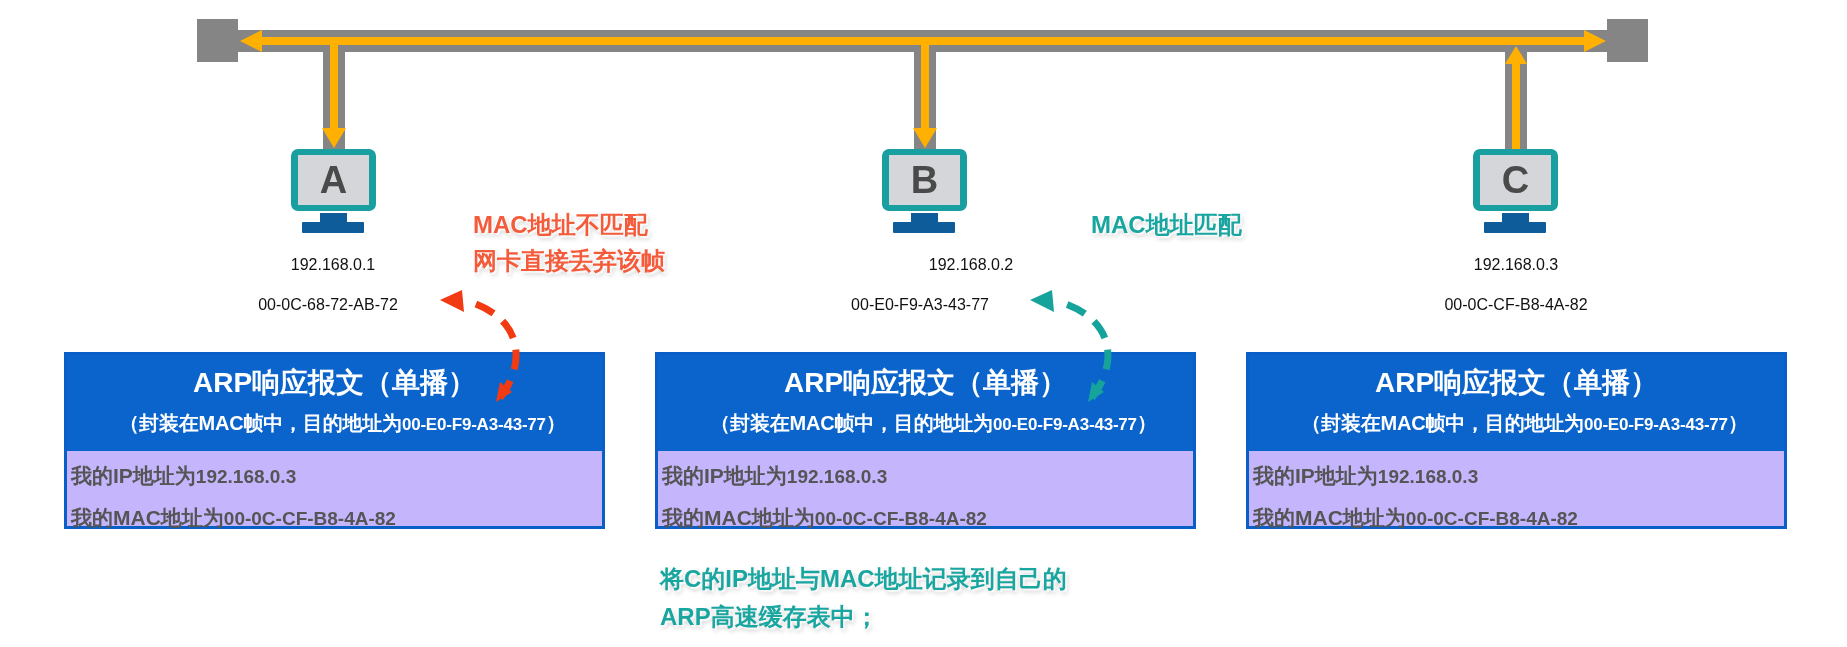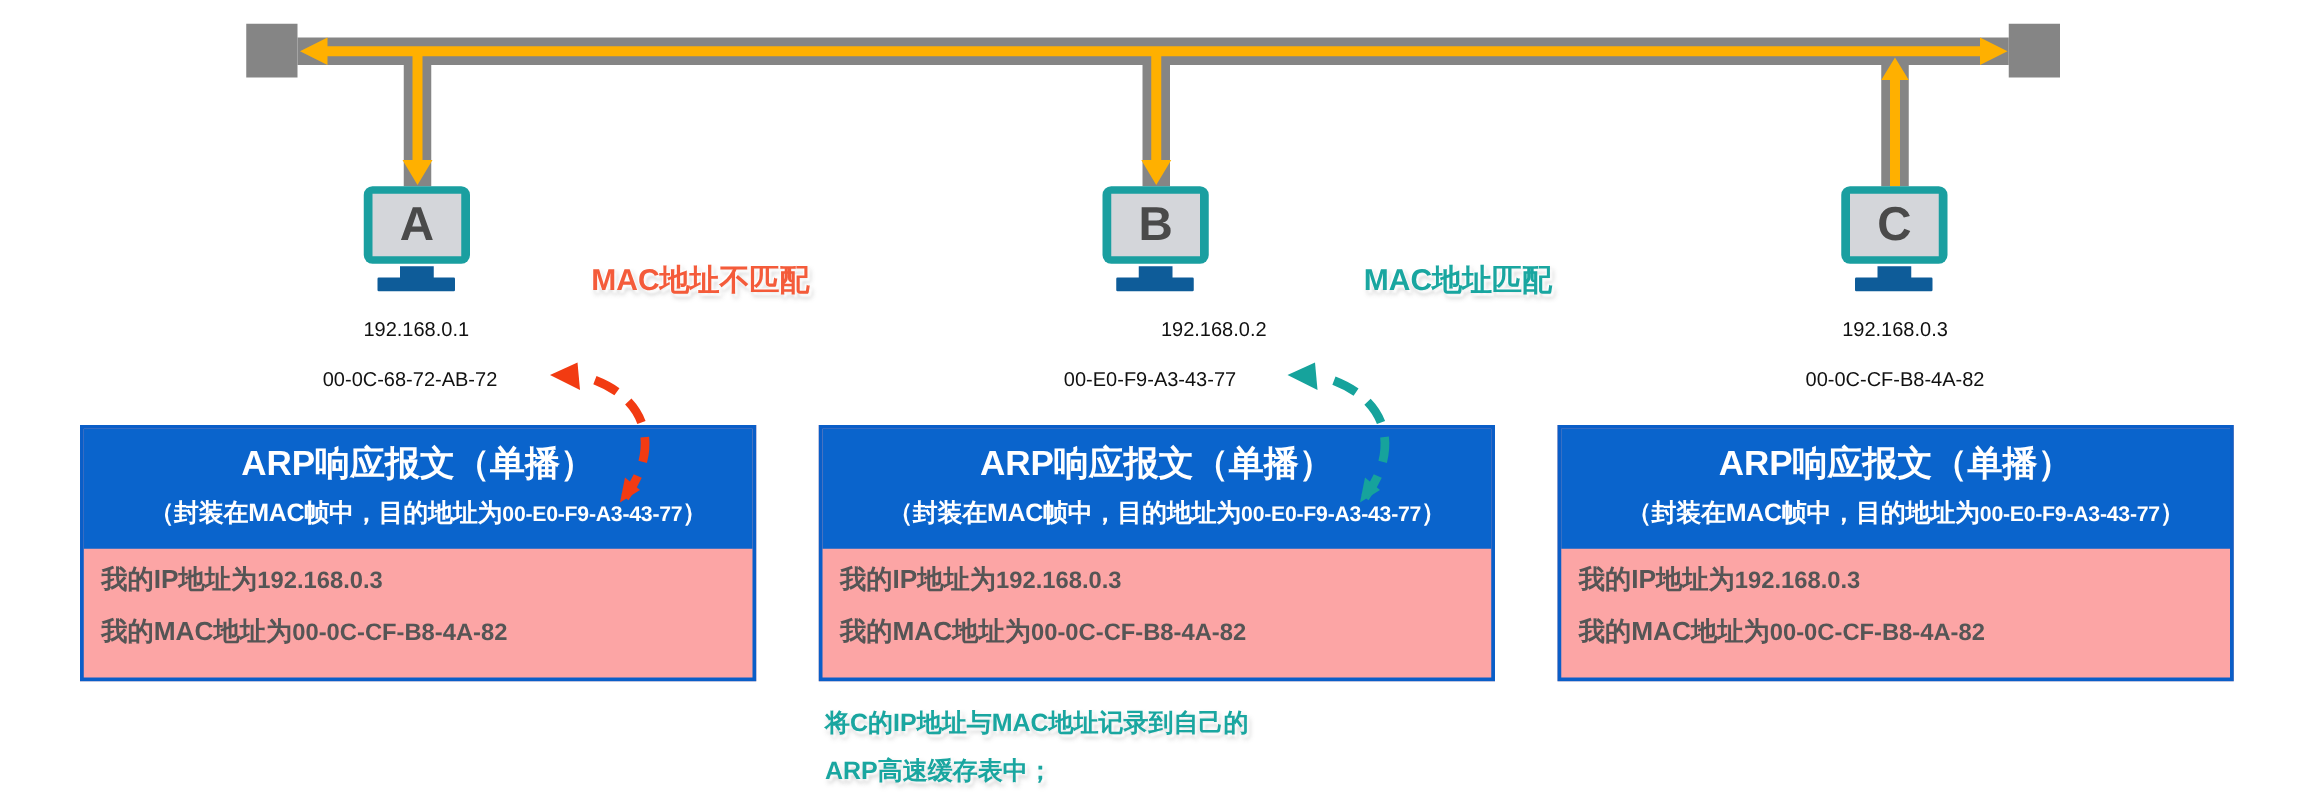--- a/index.html
+++ b/index.html
@@ -5,28 +5,28 @@
   html, body { margin:0; padding:0; }
   body { width:1847px; height:647px; background:#ffffff; position:relative; overflow:hidden;
          font-family:"Liberation Sans","DejaVu Sans",sans-serif; }
   .abs { position:absolute; }
   svg.net { position:absolute; left:0; top:0; }
   .host-label { position:absolute; text-align:center; font-size:16px; color:#111; line-height:28px; white-space:nowrap; }
   .annot { position:absolute; font-weight:bold; font-size:24px; line-height:36px; white-space:nowrap;
            text-shadow: 2px 2px 2px rgba(255,255,255,1), -1px -1px 1px #fff, 2px 3px 4px rgba(120,120,120,0.45); }
   .annot.red { color:#f45b3a; }
   .annot.teal { color:#19a6a0; }
-  .box { position:absolute; width:541px; height:205px; border:3px solid #0a5ec8; box-sizing:border-box; background:#fca5a5; }
+  .box { position:absolute; width:541px; height:177px; border:3px solid #0a5ec8; box-sizing:border-box; background:#c4b5fd;margin-top:12px; }
   .box .hdr { position:absolute; left:0; top:0; right:0; height:96px; background:#0a64cc; color:#fff; text-align:center; }
   .box .hdr .t1 { position:absolute; left:0; right:0; top:10px; font-size:28px; font-weight:bold; line-height:36px; }
   .box .hdr .t2 { position:absolute; left:16px; right:0; top:56px; font-size:20px; font-weight:bold; line-height:25px; letter-spacing:-0.2px; }
-  .box .body { position:absolute; left:14px; right:10px; top:104px; color:#555; font-weight:bold; font-size:21px; }
+  .box .body { position:absolute; left:4px; right:10px; top:104px; color:#555; font-weight:bold; font-size:21px; }
   .box .body .r { height:42px; line-height:34px; white-space:nowrap; }
   .box .body .r .v { font-size:19px; }
-  .bottom-note { position:absolute; left:660px; top:560px; font-size:20px; font-weight:bold; color:#19a6a0; line-height:38px;
+  .bottom-note { position:absolute; left:660px; top:560px; font-size:24px; font-weight:bold; color:#19a6a0; line-height:38px;
                  text-shadow: 2px 2px 2px #fff, 2px 3px 4px rgba(120,120,120,0.45); white-space:nowrap; }
 </style>
 </head>
 <body>
 
 <svg class="net" width="1847" height="647" viewBox="0 0 1847 647">
   <defs>
     <marker id="ah-orange" markerWidth="6" markerHeight="6" refX="3" refY="3" orient="auto" markerUnits="strokeWidth"></marker>
   </defs>
 
@@ -83,20 +83,21 @@
 
 <div class="host-label" style="left:223px;top:251px;width:220px;">192.168.0.1</div>
 <div class="host-label" style="left:218px;top:291px;width:220px;">00-0C-68-72-AB-72</div>
 <div class="host-label" style="left:861px;top:251px;width:220px;">192.168.0.2</div>
 <div class="host-label" style="left:810px;top:291px;width:220px;">00-E0-F9-A3-43-77</div>
 <div class="host-label" style="left:1406px;top:251px;width:220px;">192.168.0.3</div>
 <div class="host-label" style="left:1401px;top:291px;width:230px;">00-0C-CF-B8-4A-82</div>
 
 <div class="annot red" style="left:473px;top:207px;">
   <div>MAC地址不匹配</div>
+  <div>网卡直接丢弃该帧</div>
 </div>
 <div class="annot teal" style="left:1063px;top:207px;margin-left:28px;">
   <div>MAC地址匹配</div>
 </div>
 
 <div class="box" style="left:64px;top:340px;">
   <div class="hdr">
     <div class="t1">ARP响应报文（单播）</div>
     <div class="t2"><span>（封装在MAC帧中，目的地址为</span><span style="font-size:17px">00-E0-F9-A3-43-77</span><span>）</span></div>
   </div>

